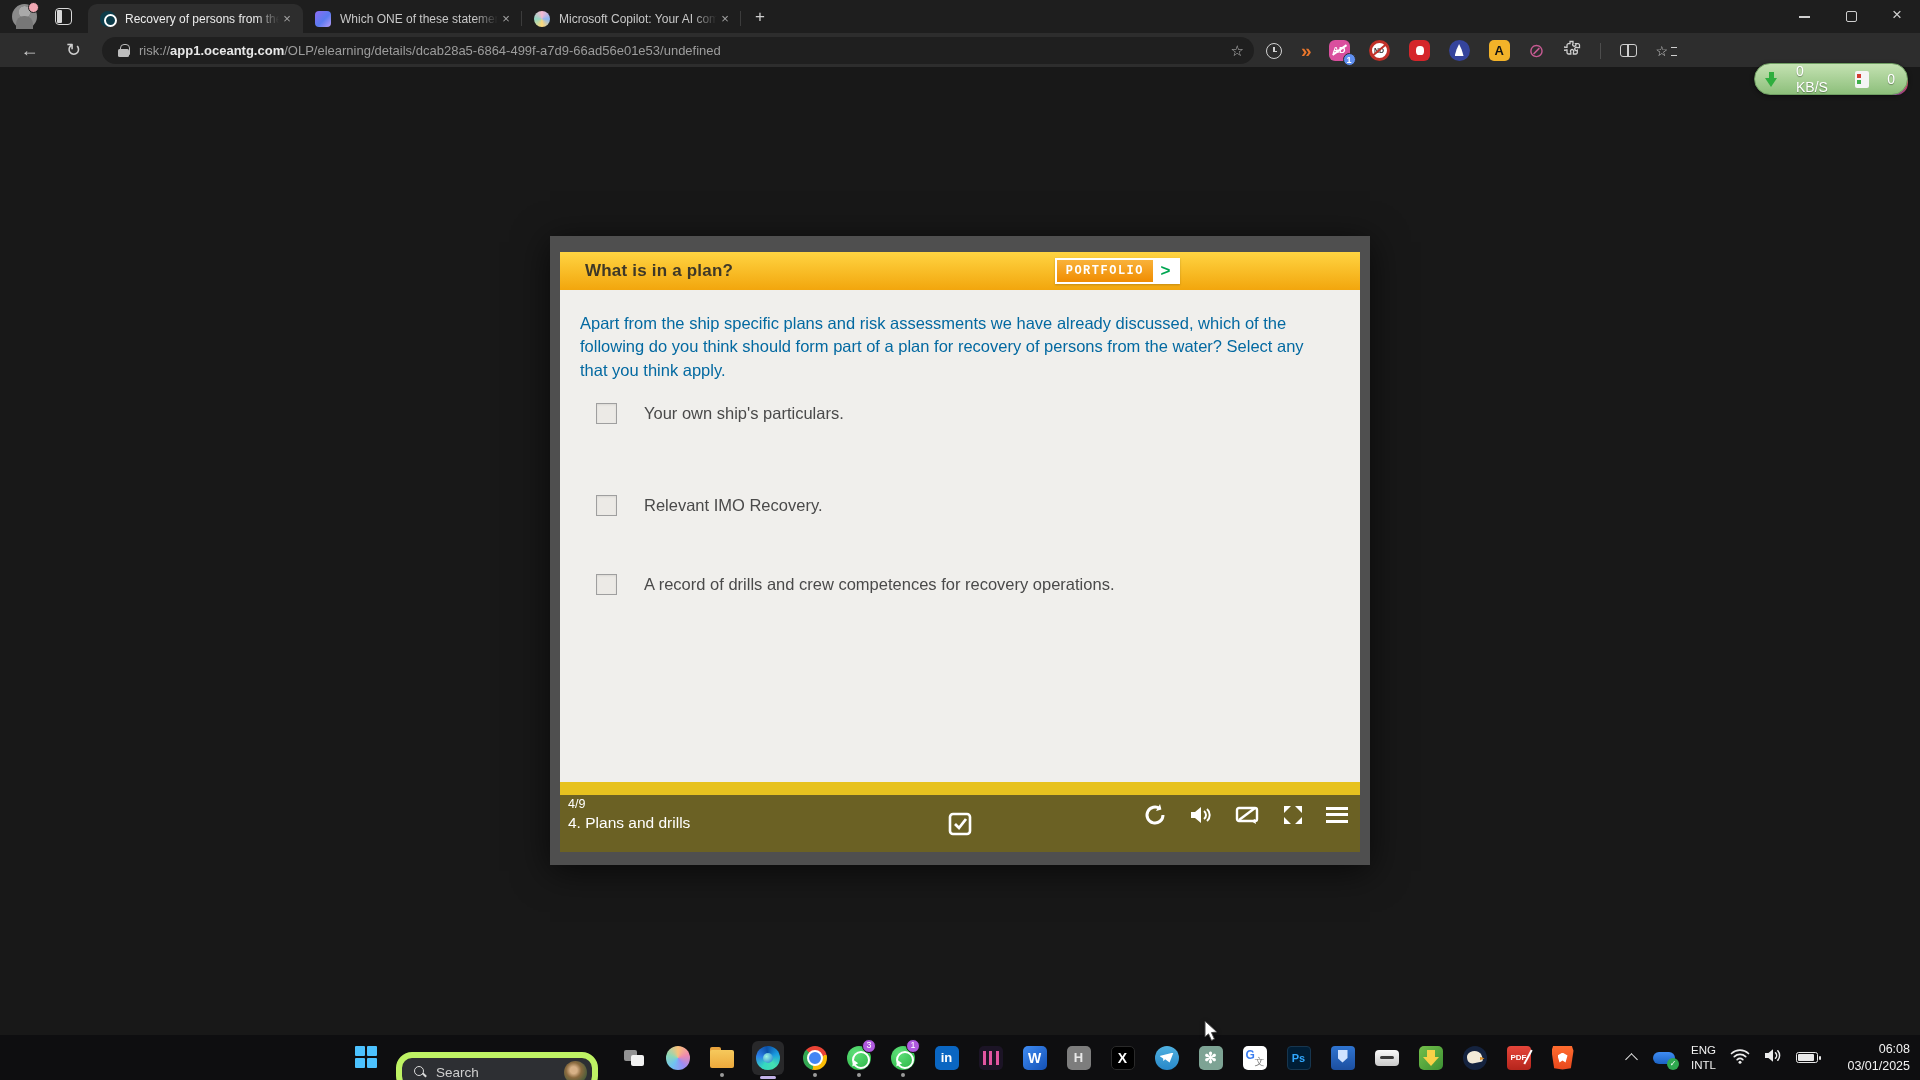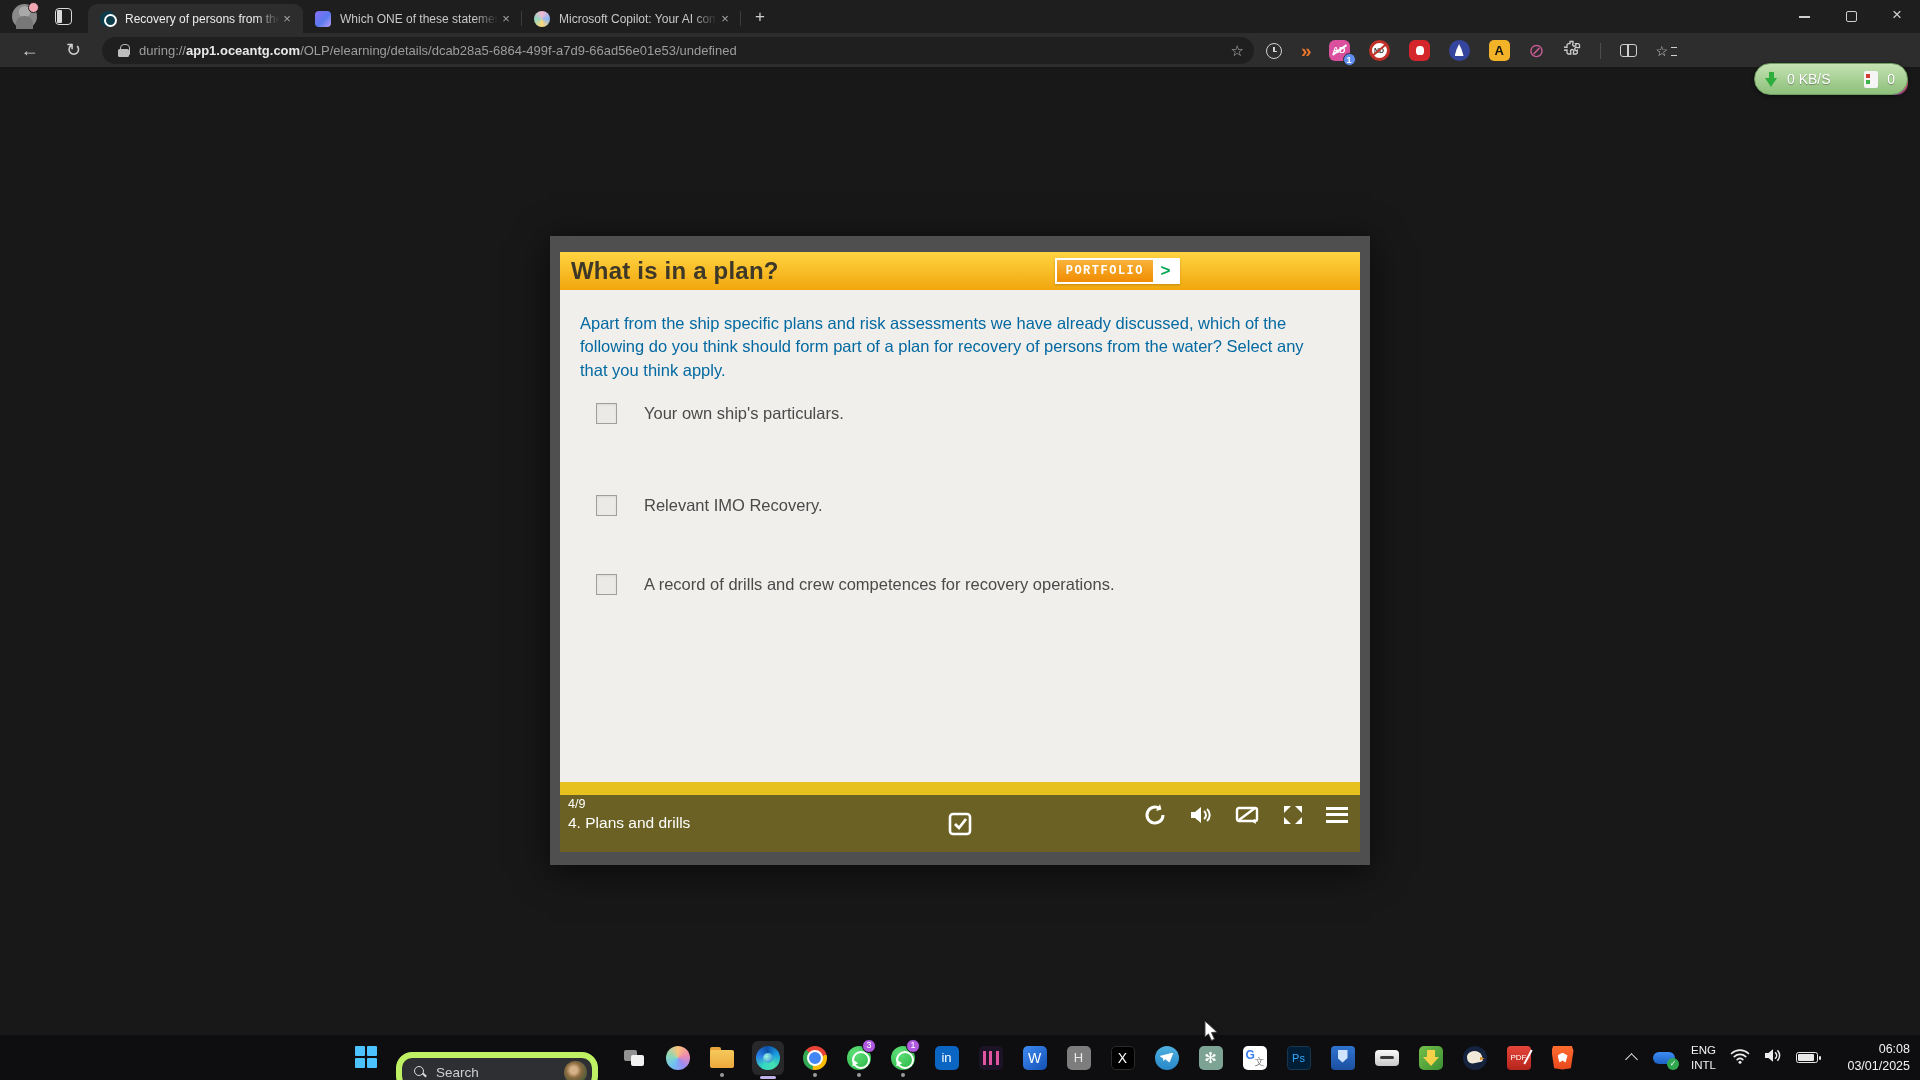--- a/index.html
+++ b/index.html
@@ -81,38 +81,38 @@
   .ext-sep{width:1px;height:16px;background:#4d4d4d}
   .i-collections{position:relative;width:20px;height:16px;color:#cfcfcf;font-size:14px}
   .i-collections::before{content:"\2606"}
   .i-collections::after{content:"";position:absolute;right:-1px;top:4px;width:6px;height:7px;
     border-top:1.4px solid #cfcfcf;border-bottom:1.4px solid #cfcfcf}
   
   .avatar-behind{position:absolute;left:1884px;top:38px;width:24px;height:24px;border-radius:50%;
     background:conic-gradient(#f5993c,#e0558a,#8a5cf0,#f5993c);z-index:5}
   .idm{position:absolute;left:1754px;top:30px;width:154px;height:32px;border-radius:17px;z-index:8;
     background:linear-gradient(#c4e2b2,#8dbf7b);border:1px solid #6f9e62;display:flex;align-items:center;
-    box-shadow:0 1px 4px rgba(0,0,0,.5);padding:0 10px;gap:9px}
+    box-shadow:0 1px 4px rgba(0,0,0,.5);padding:0 10px;gap:18px}
   .idm-arrow{width:13px;height:15px;position:relative;flex:none}
   .idm-arrow::before{content:"";position:absolute;left:4px;top:0;width:5px;height:7px;background:#2fae3e}
   .idm-arrow::after{content:"";position:absolute;left:0;top:6px;border-left:6.5px solid transparent;
     border-right:6.5px solid transparent;border-top:9px solid #2fae3e}
   .idm-speed{color:#fff;font-size:14px;text-shadow:0 1px 1px rgba(0,0,0,.35);flex:1}
   .idm-doc{width:14px;height:17px;background:#f5f5f5;border-radius:2px;position:relative;flex:none}
   .idm-doc::before{content:"";position:absolute;left:2px;top:3px;width:4px;height:4px;background:#d23b2f}
   .idm-doc::after{content:"";position:absolute;left:2px;top:9px;width:4px;height:4px;background:#3faf4a}
   .idm-count{color:#fff;font-size:14px;text-shadow:0 1px 1px rgba(0,0,0,.35);margin-right:2px}
 
   
   .page{position:absolute;top:67px;left:0;width:1920px;height:968px;background:#181818}
   .panel{position:absolute;left:550px;top:169px;width:820px;height:629px;background:#4f4f4f;
     padding:16px 10px 13px;box-shadow:0 6px 34px rgba(0,0,0,.65)}
   .panel-inner{width:100%;height:100%;display:flex;flex-direction:column;background:#f0efec}
   .panel-header{height:38px;flex:none;background:linear-gradient(#ffd442,#f2a60d);display:flex;align-items:center;position:relative}
-  .panel-title{margin-left:11px;font-size:24px;font-weight:600;color:#3e3828;letter-spacing:.2px}
+  .panel-title{margin-left:25px;font-size:17px;font-weight:600;color:#3e3828;letter-spacing:.2px}
   .portfolio{position:absolute;right:180px;top:6px;height:26px;border:2px solid #fff;display:flex;align-items:stretch;
     box-shadow:0 1px 2px rgba(0,0,0,.2)}
   .portfolio-label{background:linear-gradient(#f9b23a,#f08c00);color:#fff;font-size:12px;font-weight:bold;
     letter-spacing:1.5px;display:flex;align-items:center;padding:0 9px;font-family:"Liberation Mono",monospace}
   .portfolio-chev{width:25px;background:#fff;color:#00a651;font-size:17px;font-weight:bold;display:flex;
     align-items:center;justify-content:center}
   .panel-body{flex:1;position:relative;background:#f0efec}
   .question{position:absolute;left:20px;top:22px;right:52px;font-size:16.5px;color:#0369a1;line-height:1.42}
   .opt{position:absolute;left:36px;height:22px;display:flex;align-items:center;gap:27px;cursor:pointer}
   .opt-box{width:21px;height:21px;background:#eceae6;border:1px solid #9f9f9f;flex:none;box-shadow:inset 0 1px 2px rgba(0,0,0,.08)}
@@ -160,21 +160,21 @@
   .i-chrome{border-radius:50%;position:relative;
     background:conic-gradient(from -45deg,#ea4335 0 33%,#fbbc05 0 66%,#34a853 0 100%)}
   .i-chrome::before{content:"";position:absolute;left:50%;top:50%;transform:translate(-50%,-50%);
     width:12px;height:12px;border-radius:50%;background:#4285f4;border:2px solid #fff}
   .i-wa{border-radius:50%;background:radial-gradient(circle at 35% 30%,#5fe07a,#25b13e);position:relative}
   .i-wa::before{content:"";position:absolute;left:5px;top:5px;width:14px;height:14px;border:2.2px solid #fff;border-radius:50%}
   .i-wa::after{content:"";position:absolute;left:4px;bottom:3px;border-left:3px solid transparent;
     border-right:3px solid transparent;border-top:6px solid #fff;transform:rotate(35deg)}
   .wa-badge{position:absolute;top:4px;right:-4px;min-width:14px;height:14px;border-radius:8px;background:#b05ae0;
     border:1.6px solid #0e0e10;color:#fff;font-size:9px;line-height:11px;text-align:center;padding:0 2px;z-index:3}
-  .sq{border-radius:5px;color:#fff;font-weight:normal;display:flex;align-items:center;justify-content:center}
+  .sq{border-radius:5px;color:#fff;font-weight:bold;display:flex;align-items:center;justify-content:center}
   .i-linkedin{background:#0a66c2;font-size:13px}
   .i-deezer{background:#1c1426;position:relative;overflow:hidden}
   .i-deezer::before{content:"";position:absolute;left:4px;top:5px;width:16px;height:14px;
     background:repeating-linear-gradient(90deg,#e255a1 0 3px,transparent 3px 6.5px);}
   .i-word{background:linear-gradient(135deg,#3f8cf3,#1350b5);font-size:14px}
   .i-happ{background:#7d7d7d;font-size:13px;color:#e8e8e8}
   .i-x{background:#000;border:1px solid #2a2a2a;font-size:14px}
   .i-telegram{border-radius:50%;background:linear-gradient(#4fb0e0,#2888c9);position:relative}
   .i-telegram::before{content:"";position:absolute;left:5px;top:7px;width:14px;height:10px;background:#fff;
     clip-path:polygon(0 35%,100% 0,72% 100%,40% 68%,28% 88%,26% 60%)}
@@ -249,21 +249,21 @@
     <div class="winbtn max"></div>
     <div class="winbtn close"></div>
   </div>
 </div>
 
 <div class="toolbar">
   <div class="nav-ic" style="left:16px">←</div>
   <div class="nav-ic" style="left:60px">↻</div>
   <div class="urlbar">
     <span class="lock"></span>
-    <span class="url-text"><span>during://</span><b>app1.oceantg.com</b><span>/OLP/elearning/details/dcab28a5-6864-499f-a7d9-66ad56e01e53/undefined</span></span>
+    <span class="url-text"><span>risk://</span><b>app1.oceantg.com</b><span>/OLP/elearning/details/dcab28a5-6864-499f-a7d9-66ad56e01e53/undefined</span></span>
     <span class="url-star"></span>
   </div>
   <div class="extrow">
     <span class="ext i-history"></span>
     <span class="ext i-chev2"></span>
     <span class="ext ext-ad"><span>AD</span><span class="ext-badge">1</span></span>
     <span class="ext ext-nd"><span>ND</span></span>
     <span class="ext ext-red"></span>
     <span class="ext ext-blue"></span>
     <span class="ext ext-a"><span>A</span></span>

